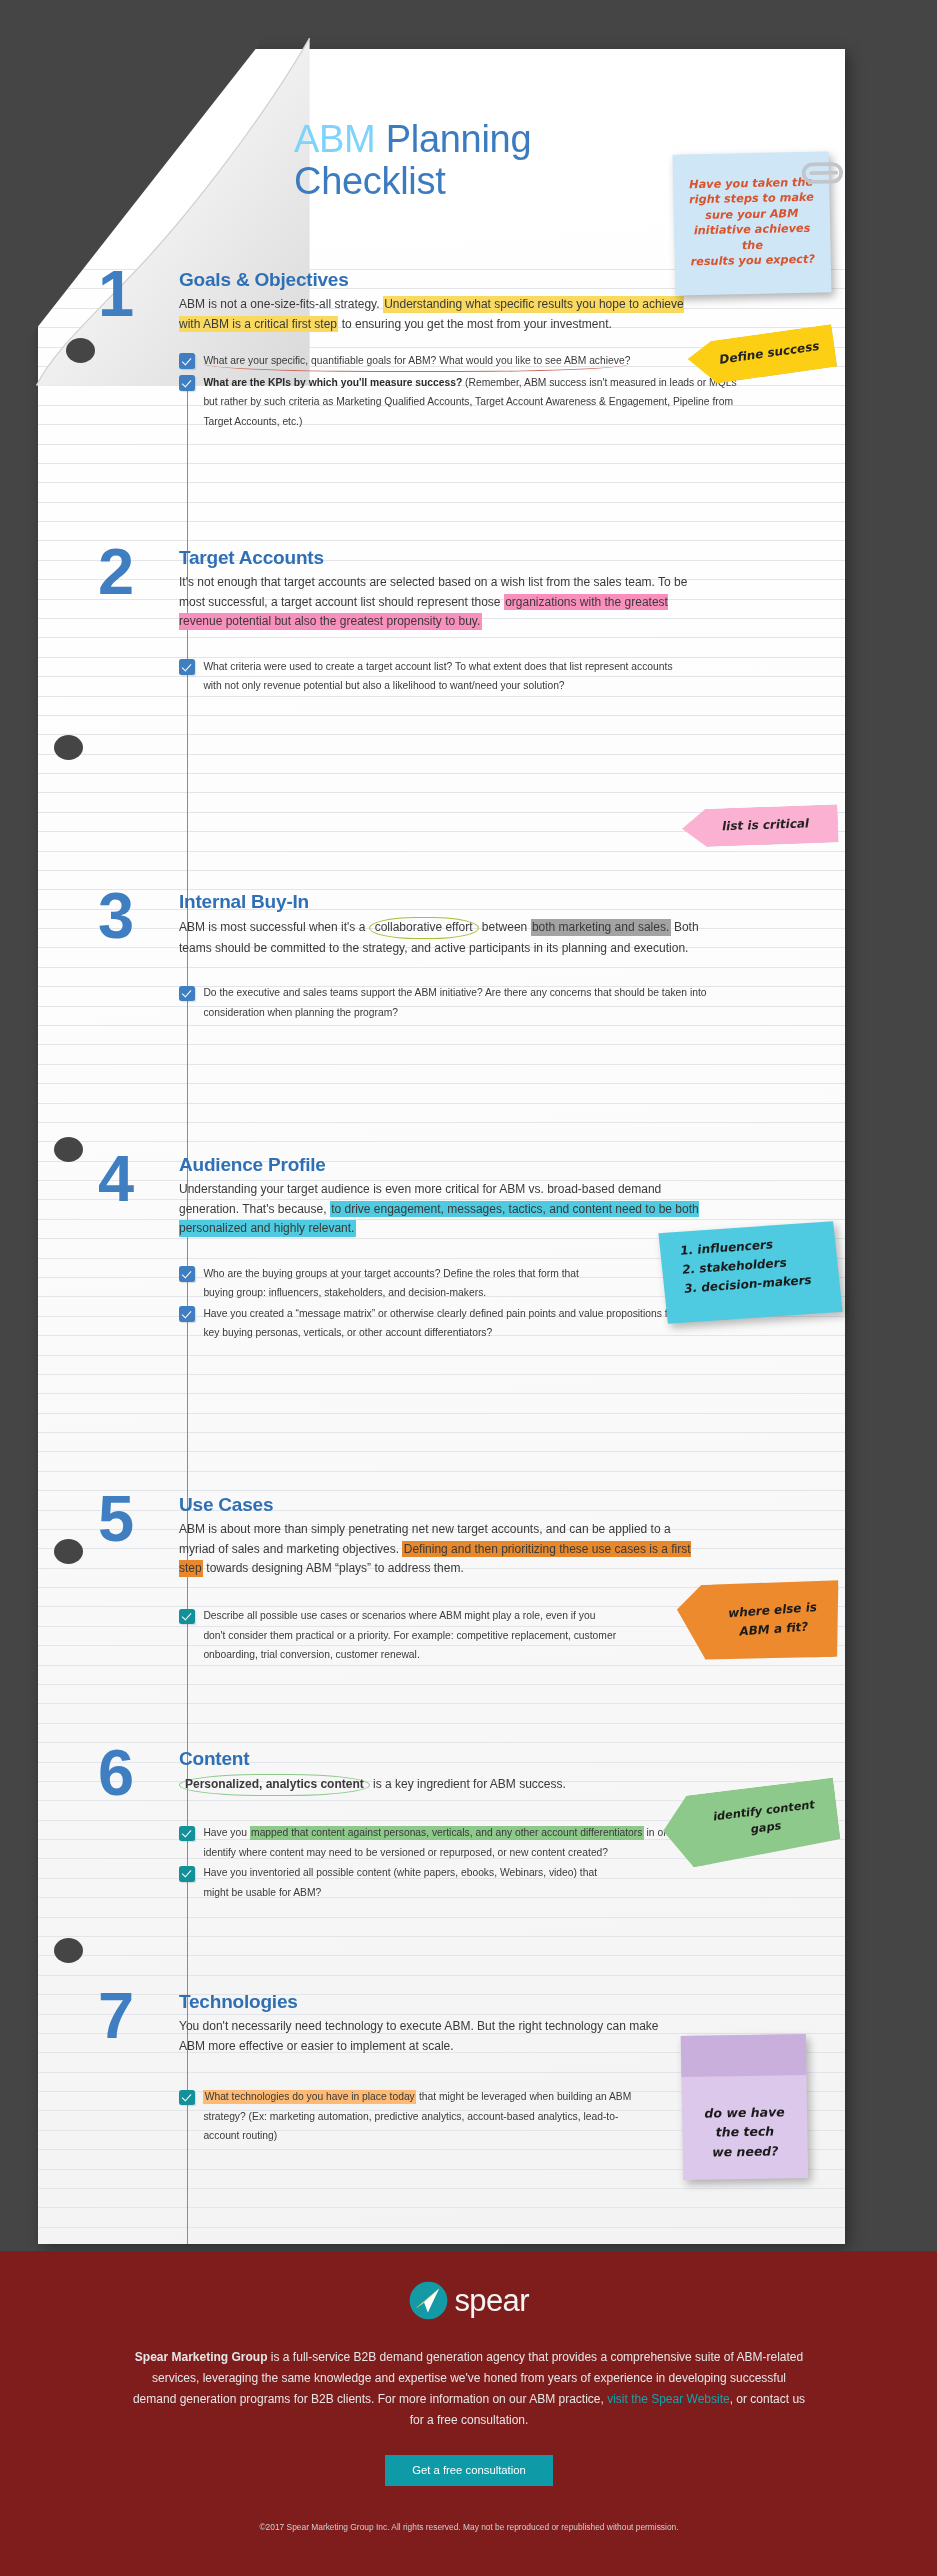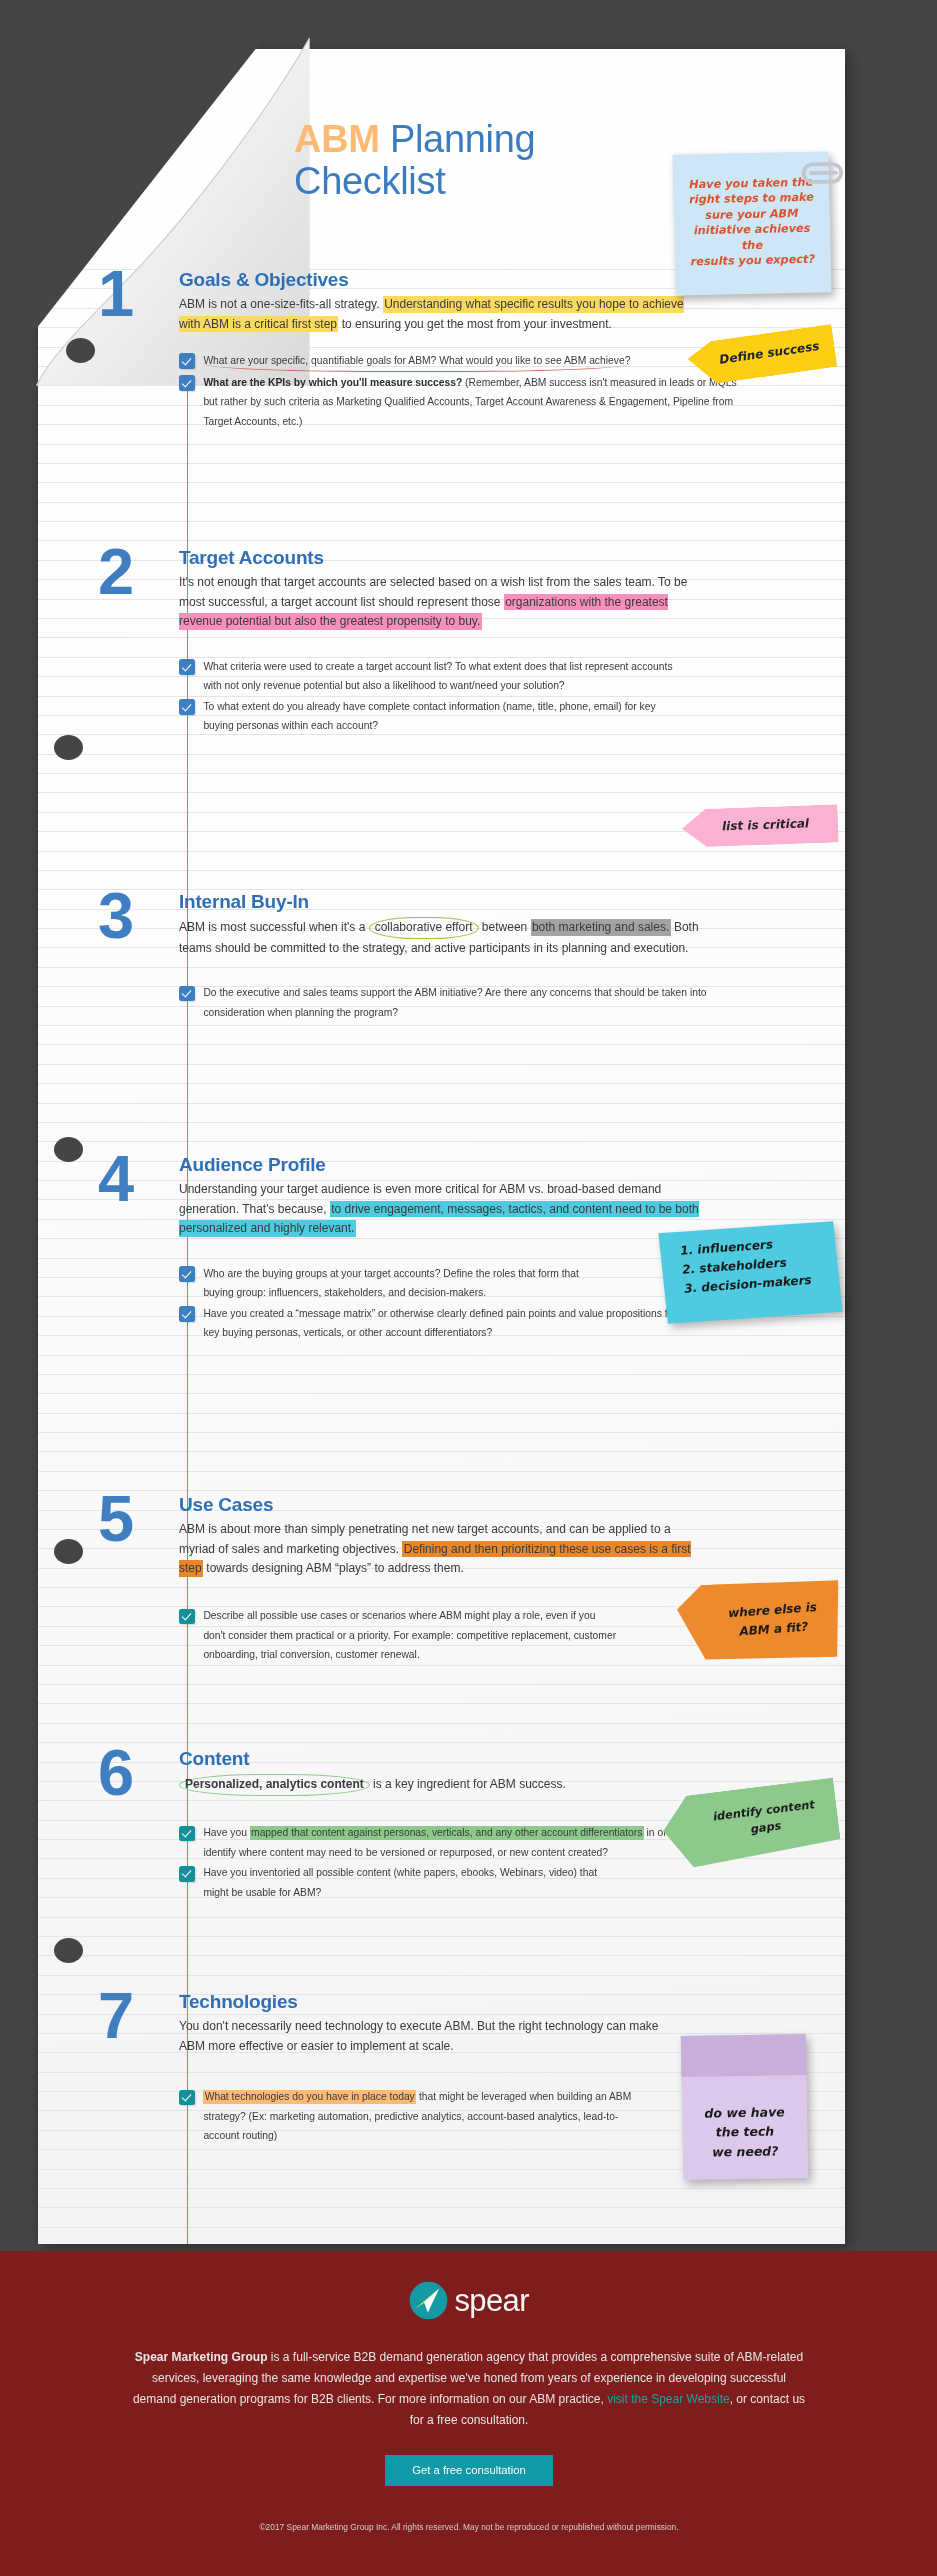--- a/index.html
+++ b/index.html
@@ -51,21 +51,21 @@
     background:#454545; z-index:6;
   }
 
   
   .header { position:absolute; left:0; top:0; width:100%; z-index:7; }
   .title {
     position:absolute; left:294px; top:75px;
     font-size:38px; line-height:1.12; color:#3b7bbf;
     font-weight:300; letter-spacing:-0.3px; white-space:pre-line;
   }
-  .title b { font-weight:700; color:#fdba74; }
+  .title b { font-weight:400; color:#7dd3fc; }
 
   
   .section { position:absolute; left:149px; width:657px; z-index:7; }
   .big-num {
     position:absolute; left:-51px; top:-5px;
     font-size:65px; line-height:.92; font-weight:700;
     color:#3f7fc1; font-family:"Liberation Sans", sans-serif;
   }
   .sec-title {
     font-size:19px; font-weight:700; color:#2f6fb5;
@@ -379,24 +379,20 @@
 
 <div class="section" style="top:547px;">
   <div class="big-num">2</div>
   <div class="sec-title">Target Accounts</div>
   <div class="sec-body"><span>It's not enough that target accounts are selected based on a wish list from the sales team.  To be most successful, a target account list should represent those </span><span class="hl hl-pink">organizations with the greatest revenue potential but also the greatest propensity to buy.</span></div>
   <div class="checks" style="margin-top:25px;">
     <div class="check-row">
       <div class="cbox"></div>
       <div class="check-text" style="width:488px;">What criteria were used to create a target account list?  To what extent does that list represent accounts with not only revenue potential but also a likelihood to want/need your solution?</div>
     </div>
-    <div class="check-row">
-      <div class="cbox"></div>
-      <div class="check-text" style="width:463px;">To what extent do you already have complete contact information (name, title, phone, email) for key buying personas within each account?</div>
-    </div>
   </div>
 </div>
 
 <div class="section" style="top:891px;">
   <div class="big-num">3</div>
   <div class="sec-title">Internal Buy-In</div>
   <div class="sec-body"><span>ABM is most successful when it's a </span><span class="circle-ann">collaborative effort</span><span> between </span><span class="hl hl-olive">both marketing and sales.</span><span> Both teams should be committed to the strategy, and active participants in its planning and execution.</span></div>
   <div class="checks" style="margin-top:25px;">
     <div class="check-row">
       <div class="cbox"></div>

